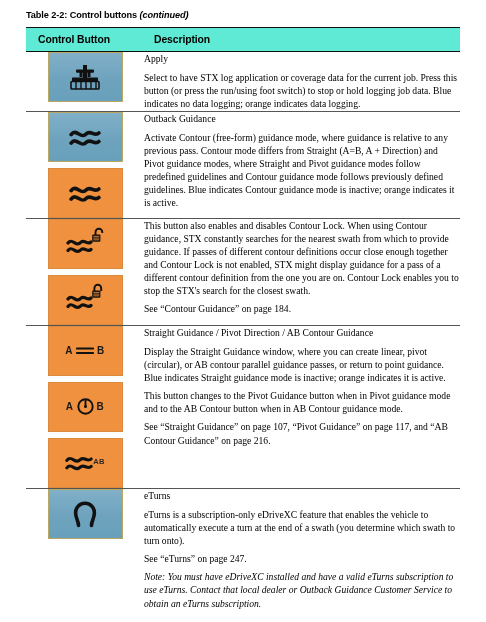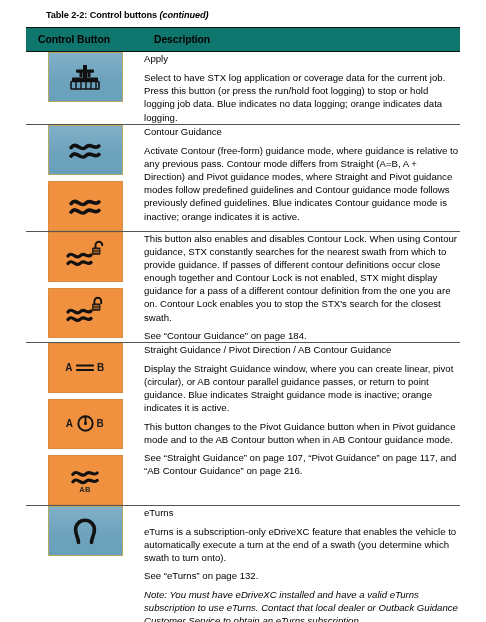--- a/index.html
+++ b/index.html
@@ -22,38 +22,37 @@
     padding: 0;
   }
 
   
   .table-caption {
     font-size: 9.2px;
     font-weight: bold;
     color: #000;
     padding: 10px 0 7px 26px;
     letter-spacing: -0.1px;
-    margin-left: 20px;
   }
   .table-caption .cont {
     font-style: italic;
   }
 
   
   .ctrl-table {
     width: 434px;
     margin-left: 26px;
     border-collapse: collapse;
     table-layout: fixed;
   }
   .ctrl-table col.c-btn { width: 118px; }
   .ctrl-table col.c-desc { width: 316px; }
 
   .ctrl-table thead th {
-    background: #0f766e;
+    background: #5eead4;
     border-top: 1.6px solid #111111;
     border-bottom: 1.4px solid #111111;
     text-align: left;
     font-size: 10.4px;
     font-weight: bold;
     padding: 6px 0 6px 0;
     vertical-align: middle;
     letter-spacing: -0.1px;
   }
   .ctrl-table thead th.h-btn { padding-left: 12px; }
@@ -69,20 +68,21 @@
   }
 
   .cell-btn {
     padding: 8px 0 10px 0;
     text-align: center;
   }
   .cell-desc {
     padding: 7px 6px 10px 10px;
     font-size: 9.6px;
     line-height: 1.37;
+    font-family: Liberation Serif, serif;
   }
   .cell-desc p {
     margin: 0 0 5px 0;
   }
   .cell-desc p:last-child { margin-bottom: 0; }
   .cell-desc p.title {
     margin-bottom: 6px;
   }
   .cell-desc p.note {
     font-style: italic;
@@ -121,21 +121,21 @@
     color: #1a1a1a;
     font-family: "Liberation Sans", sans-serif;
   }
   .ab-row {
     display: flex;
     align-items: center;
     gap: 3px;
   }
   .ab-wave-wrap {
     display: flex;
-    flex-direction: column;
+    flex-direction: row;
     align-items: center;
     line-height: 1;
   }
   .ab-sub {
     font-size: 7.6px;
     font-weight: bold;
     color: #2a2a2a;
     margin-top: -1px;
     letter-spacing: 0.3px;
   }
@@ -179,21 +179,21 @@
                     <line x1="18" y1="17.5" x2="18" y2="25" stroke="#111" stroke-width="1.4"></line>
                     <line x1="23" y1="17.5" x2="23" y2="25" stroke="#111" stroke-width="1.4"></line>
                     <line x1="28" y1="17.5" x2="28" y2="25" stroke="#111" stroke-width="1.4"></line>
                   </g>
                 </svg>
               </div>
             </div>
           </td>
           <td class="cell-desc">
             <p class="title">Apply</p>
-            <p class="body">Select to have STX log application or coverage data for the current job. Press this button (or press the run/hold foot logging) to stop or hold logging job data. Blue indicates no data logging; orange indicates data logging.</p>
+            <p class="body">Select to have STX log application or coverage data for the current job. Press this button (or press the run/using foot switch) to stop or hold logging job data. Blue indicates no data logging; orange indicates data logging.</p>
           </td>
         </tr>
         <tr>
           <td class="cell-btn">
             <div class="btn-stack">
               <div class="icon-btn blue">
                 <svg width="32" height="23.466666666666665" viewBox="0 0 32 23.466666666666665" xmlns="http://www.w3.org/2000/svg">
                   <g transform="scale(1.0666666666666667)" fill="none" stroke="#111" stroke-width="3.4" stroke-linecap="round">
                     <path d="M2 9 C 7 2.5, 11 14, 16 8.5 C 20 4, 24 11.5, 28 7.5"></path>
                     <path d="M2 17 C 7 10.5, 11 22, 16 16.5 C 20 12, 24 19.5, 28 15.5"></path>
@@ -204,21 +204,21 @@
                 <svg width="32" height="23.466666666666665" viewBox="0 0 32 23.466666666666665" xmlns="http://www.w3.org/2000/svg">
                   <g transform="scale(1.0666666666666667)" fill="none" stroke="#111" stroke-width="3.4" stroke-linecap="round">
                     <path d="M2 9 C 7 2.5, 11 14, 16 8.5 C 20 4, 24 11.5, 28 7.5"></path>
                     <path d="M2 17 C 7 10.5, 11 22, 16 16.5 C 20 12, 24 19.5, 28 15.5"></path>
                   </g>
                 </svg>
               </div>
             </div>
           </td>
           <td class="cell-desc">
-            <p class="title">Contour Guidance</p>
+            <p class="title">Outback Guidance</p>
             <p class="body">Activate Contour (free-form) guidance mode, where guidance is relative to any previous pass. Contour mode differs from Straight (A=B, A + Direction) and Pivot guidance modes, where Straight and Pivot guidance modes follow predefined guidelines and Contour guidance mode follows previously defined guidelines. Blue indicates Contour guidance mode is inactive; orange indicates it is active.</p>
           </td>
         </tr>
         <tr>
           <td class="cell-btn">
             <div class="btn-stack">
               <div class="icon-btn orange">
                 <svg width="38" height="34" viewBox="0 0 38 34" xmlns="http://www.w3.org/2000/svg">
                   <g fill="none" stroke="#111" stroke-width="3.2" stroke-linecap="round" transform="translate(0,8)">
                     <path d="M2 8 C 6.5 2, 10 13, 14.5 7.5 C 18 3.5, 21.5 10.5, 25 7"></path>
@@ -321,20 +321,20 @@
                   <g fill="none" stroke="#111" stroke-width="3.6" stroke-linecap="round">
                     <path d="M5.5 25.5 C 5.5 21, 2.6 18.5, 2.6 12.6 A 9.4 9.4 0 0 1 21.4 12.6 C 21.4 18.5, 18.5 21, 18.5 25.5"></path>
                   </g>
                 </svg>
               </div>
             </div>
           </td>
           <td class="cell-desc">
             <p class="title">eTurns</p>
             <p class="body">eTurns is a subscription-only eDriveXC feature that enables the vehicle to automatically execute a turn at the end of a swath (you determine which swath to turn onto).</p>
-            <p class="body">See “eTurns” on page 132.</p>
+            <p class="body">See “eTurns” on page 247.</p>
             <p class="note">Note: You must have eDriveXC installed and have a valid eTurns subscription to use eTurns. Contact that local dealer or Outback Guidance Customer Service to obtain an eTurns subscription.</p>
           </td>
         </tr>
       </tbody>
   </table>
 
 </div>
 
 </body></html>

